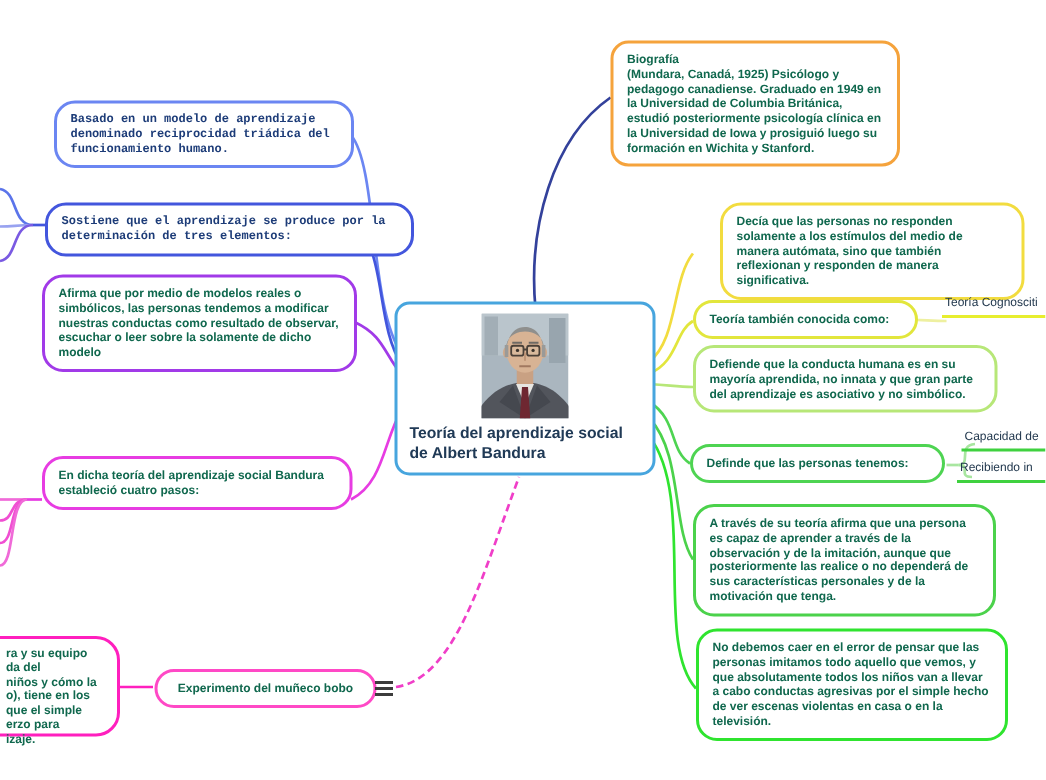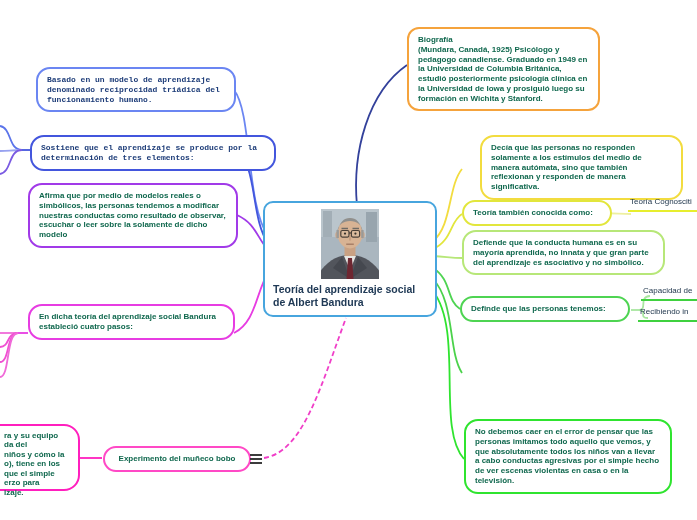--- a/index.html
+++ b/index.html
@@ -141,19 +141,20 @@
   <div class="notes-icon">
       <span></span>
       <span></span>
       <span></span>
     </div>
 
   <div class="node n-decia">Decía que las personas no responden solamente a los estímulos del medio de manera autómata, sino que también reflexionan y responden de manera significativa.</div>
   <div class="node n-conocida">Teoría también conocida como:</div>
   <div class="node n-defiende">Defiende que la conducta humana es en su mayoría aprendida, no innata y que gran parte del aprendizaje es asociativo y no simbólico.</div>
   <div class="node n-definde">Definde que las personas tenemos:</div>
+  <div class="node n-atraves">A través de su teoría afirma que una persona es capaz de aprender a través de la observación y de la imitación, aunque que posteriormente las realice o no dependerá de sus características personales y de la motivación que tenga.</div>
   <div class="node n-nodebemos">No debemos caer en el error de pensar que las personas imitamos todo aquello que vemos, y que absolutamente todos los niños van a llevar a cabo conductas agresivas por el simple hecho de ver escenas violentas en casa o en la televisión.</div>
 
   <div class="edge-label ul-yellow lbl-cognosciti">Teoría Cognosciti</div>
   <div class="edge-label ul-green lbl-capacidad">Capacidad de</div>
   <div class="edge-label ul-green lbl-recibiendo">Recibiendo in</div>
 
 </div>
 
 </body></html>

